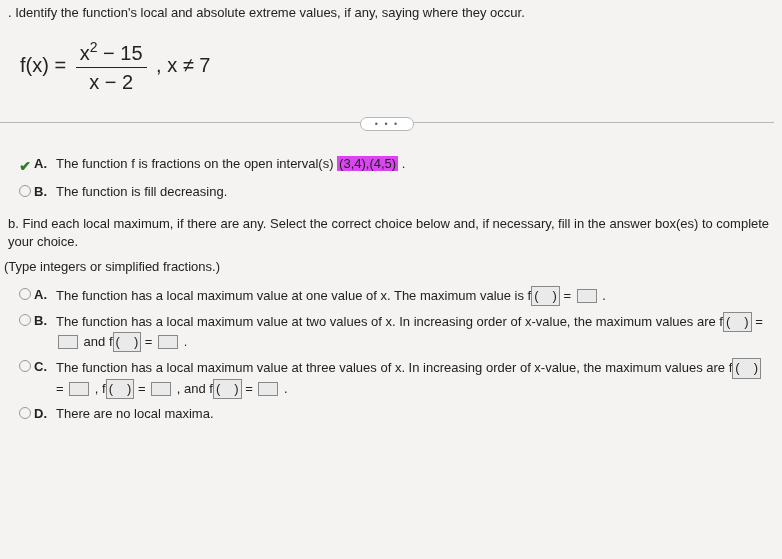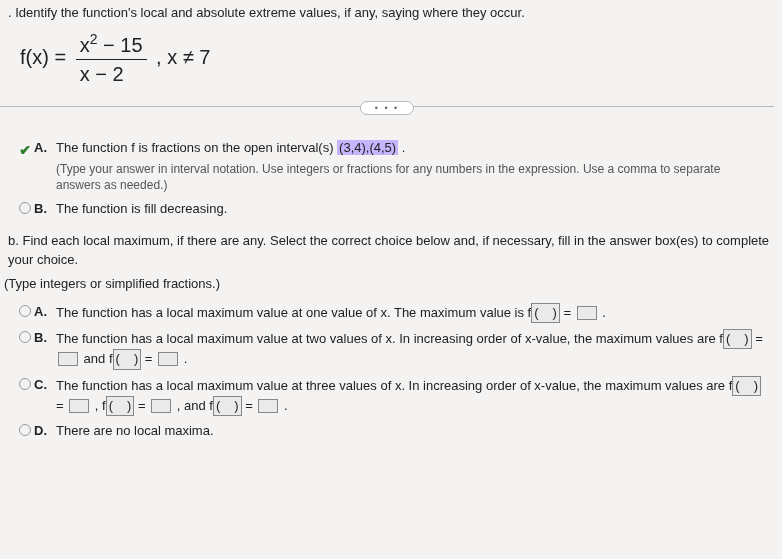--- a/index.html
+++ b/index.html
@@ -1,33 +1,33 @@
 <!DOCTYPE html>
 <html><head>
 <meta charset="utf-8">
 <style>
 *{box-sizing:border-box;margin:0;padding:0}
 body{font-family:Arial,Helvetica,sans-serif;font-size:13px;color:#222;background:#f4f3f2;width:782px;height:559px;overflow:hidden;padding:4px 8px 4px 0;line-height:1.4}
 .prompt{margin-bottom:7px;padding-left:8px}
 .fn{margin:8px 0 18px 20px;font-size:20px}
-.frac{display:inline-block;vertical-align:middle;margin:0 4px}
+.frac{display:inline-block;text-align:center;vertical-align:middle;margin:8px 4px}
 .frac .num{display:block;border-bottom:1px solid #222;padding:0 4px}
 .frac .den{display:block;padding:0 4px}
 sup{font-size:.7em}
 .divider{border:none;border-top:1px solid #b8b8b8;margin:0 0 4px 0}
 .dots-wrap{display:flex;justify-content:center;margin:-10px 0 24px 0}
 .dots{border:1px solid #b8b8b8;border-radius:10px;padding:0 14px;background:#fff;font-size:9px;letter-spacing:2px;color:#666}
 .choice{display:flex;align-items:flex-start;margin:6px 0 6px 16px}
 .choice .mark{width:18px;flex:none;display:flex;justify-content:center;padding-top:2px}
 .choice .letter{font-weight:bold;width:22px;flex:none}
 .choice .body{flex:1;padding-right:10px}
 .radio{width:12px;height:12px;border:1.5px solid #999;border-radius:50%;display:inline-block}
 .check{color:#2a7d2a;font-weight:bold;font-size:14px}
 .hint{color:#555;font-size:12px;margin-top:3px}
-.sel{background:#c4b5fd;padding:0 2px}
+.sel{background:#d946ef;padding:0 2px}
 .section{margin:14px 0 6px 0;padding-left:8px}
 .sub{margin:4px 0 10px 0;padding-left:4px}
 .box{display:inline-block;width:20px;height:14px;border:1px solid #888;background:#eaeaea;vertical-align:middle;margin:0 2px}
 .fbox{display:inline-block;border:1px solid #888;background:#eaeaea;vertical-align:middle;padding:0 2px}
 .fbox .inner{display:inline-block;width:14px;height:12px}
 </style>
 </head>
 <body>
 
 <div class="prompt">. Identify the function's local and absolute extreme values, if any, saying where they occur.</div>
@@ -46,21 +46,20 @@
     <span class="dots">• • •</span>
   </div>
 
 <div class="choice">
   <span class="mark">
       <span class="check">✔</span>
     </span>
   <span class="letter">A.</span>
   <span class="body">
     <span>The function f is fractions on the open interval(s) </span><span class="sel">(3,4),(4,5)</span><span> .</span>
-    <div class="hint">(Type your answer in interval notation. Use integers or fractions for any numbers in the expression. Use a comma to separate answers as needed.)</div>
   </span>
 </div>
 
 <div class="choice">
   <span class="mark">
       <span class="radio"></span>
     </span>
   <span class="letter">B.</span>
   <span class="body">The function is fill decreasing.</span>
 </div>

